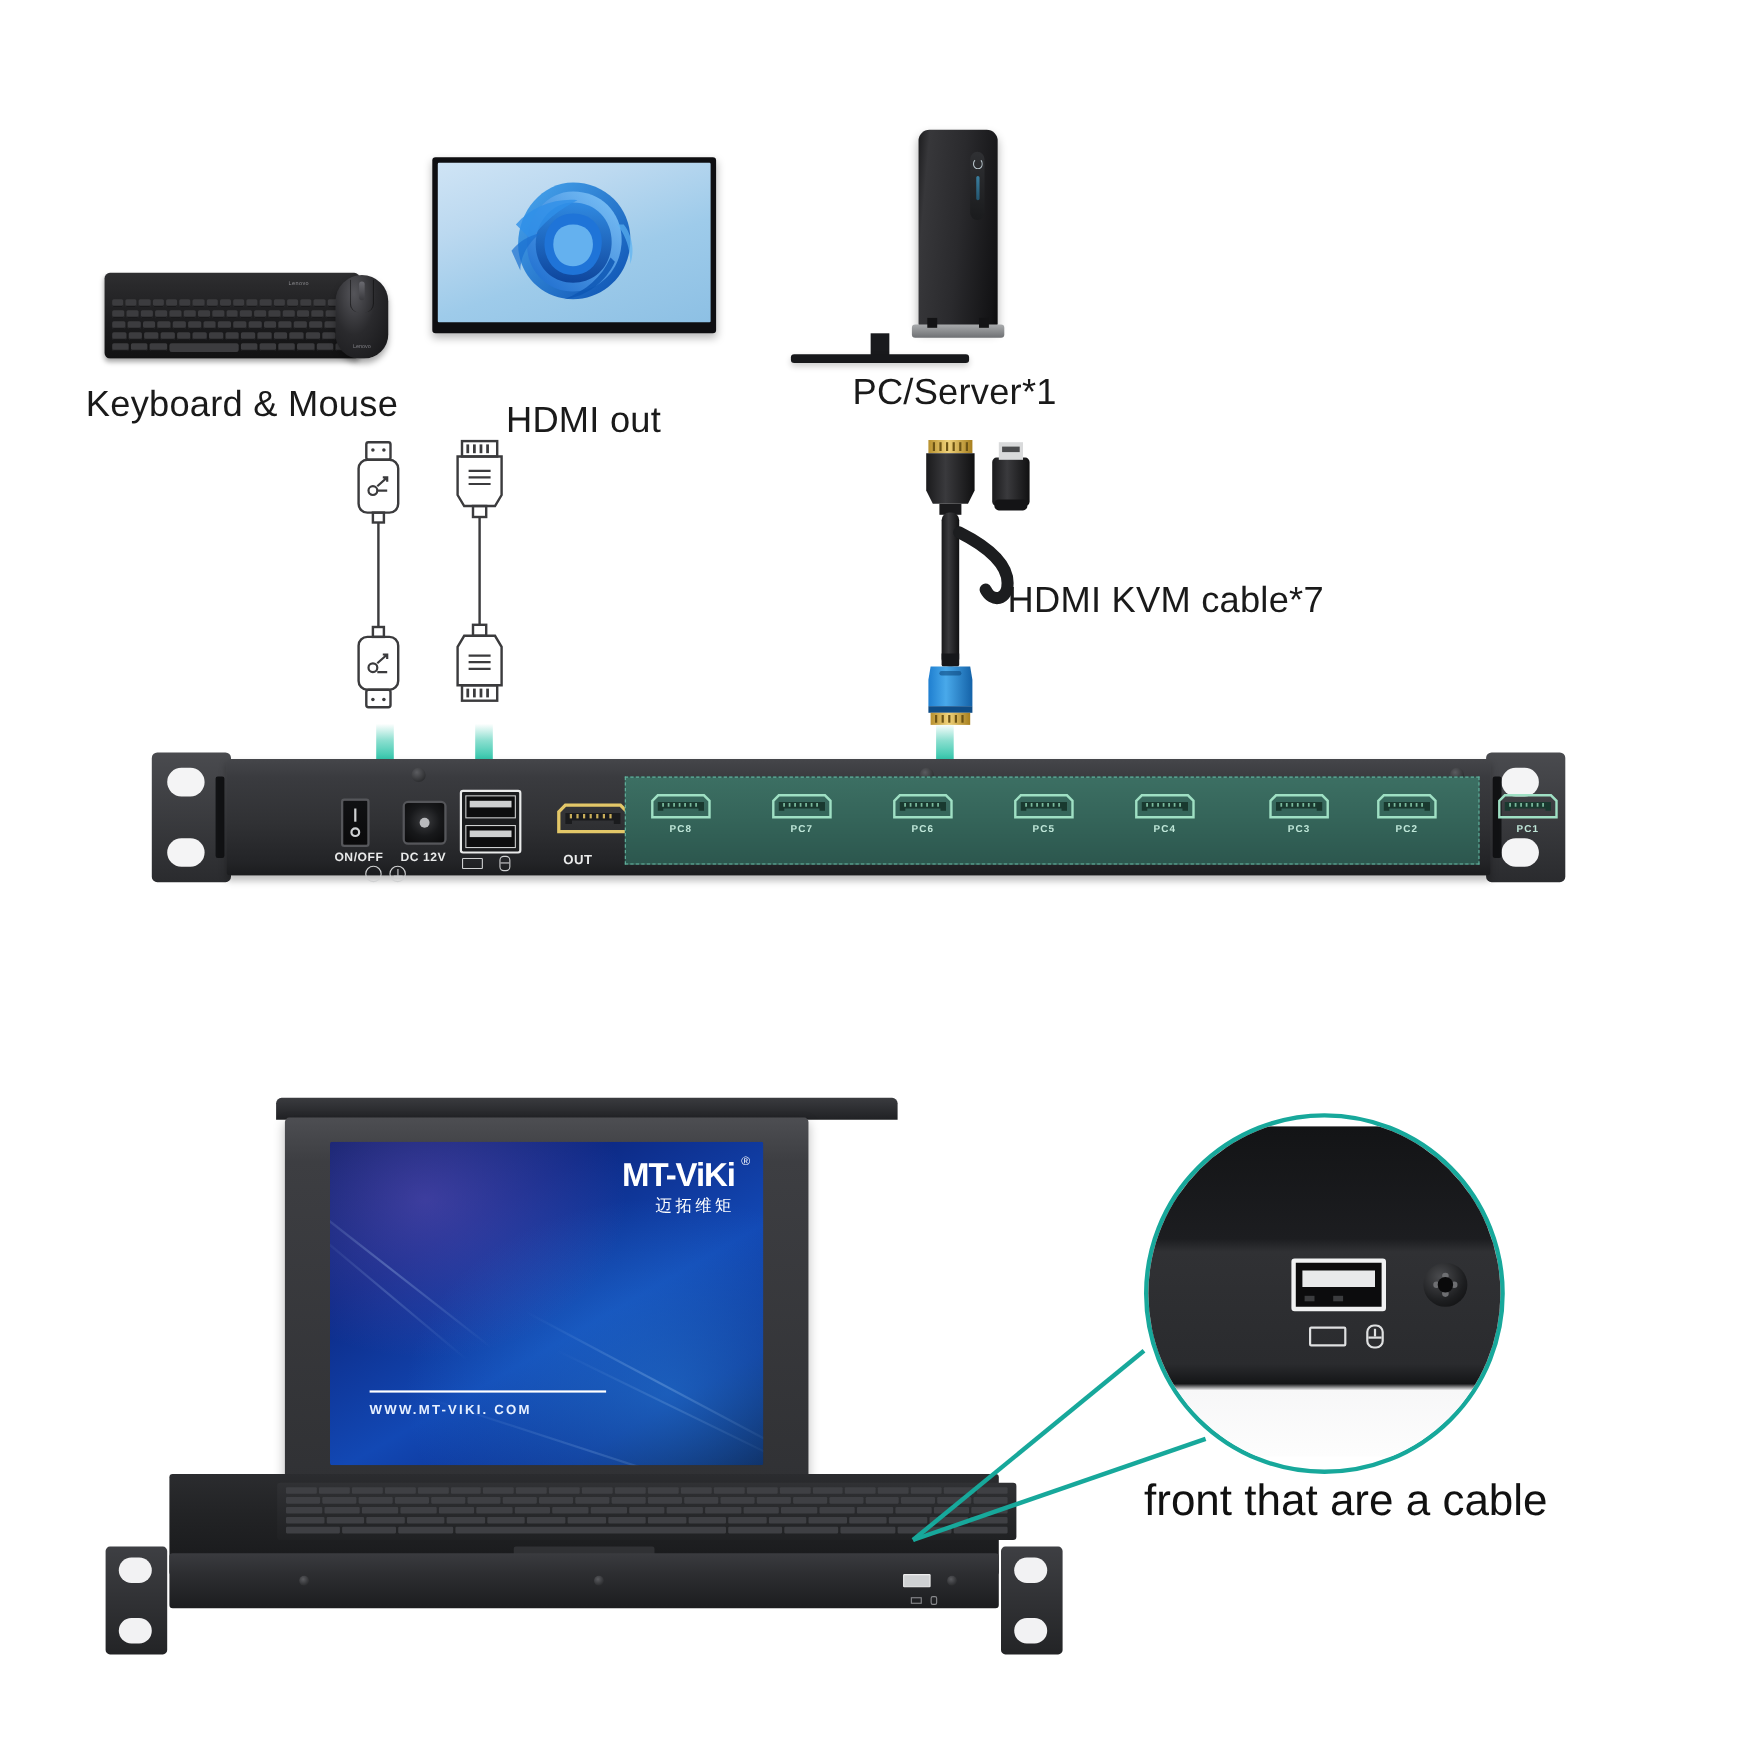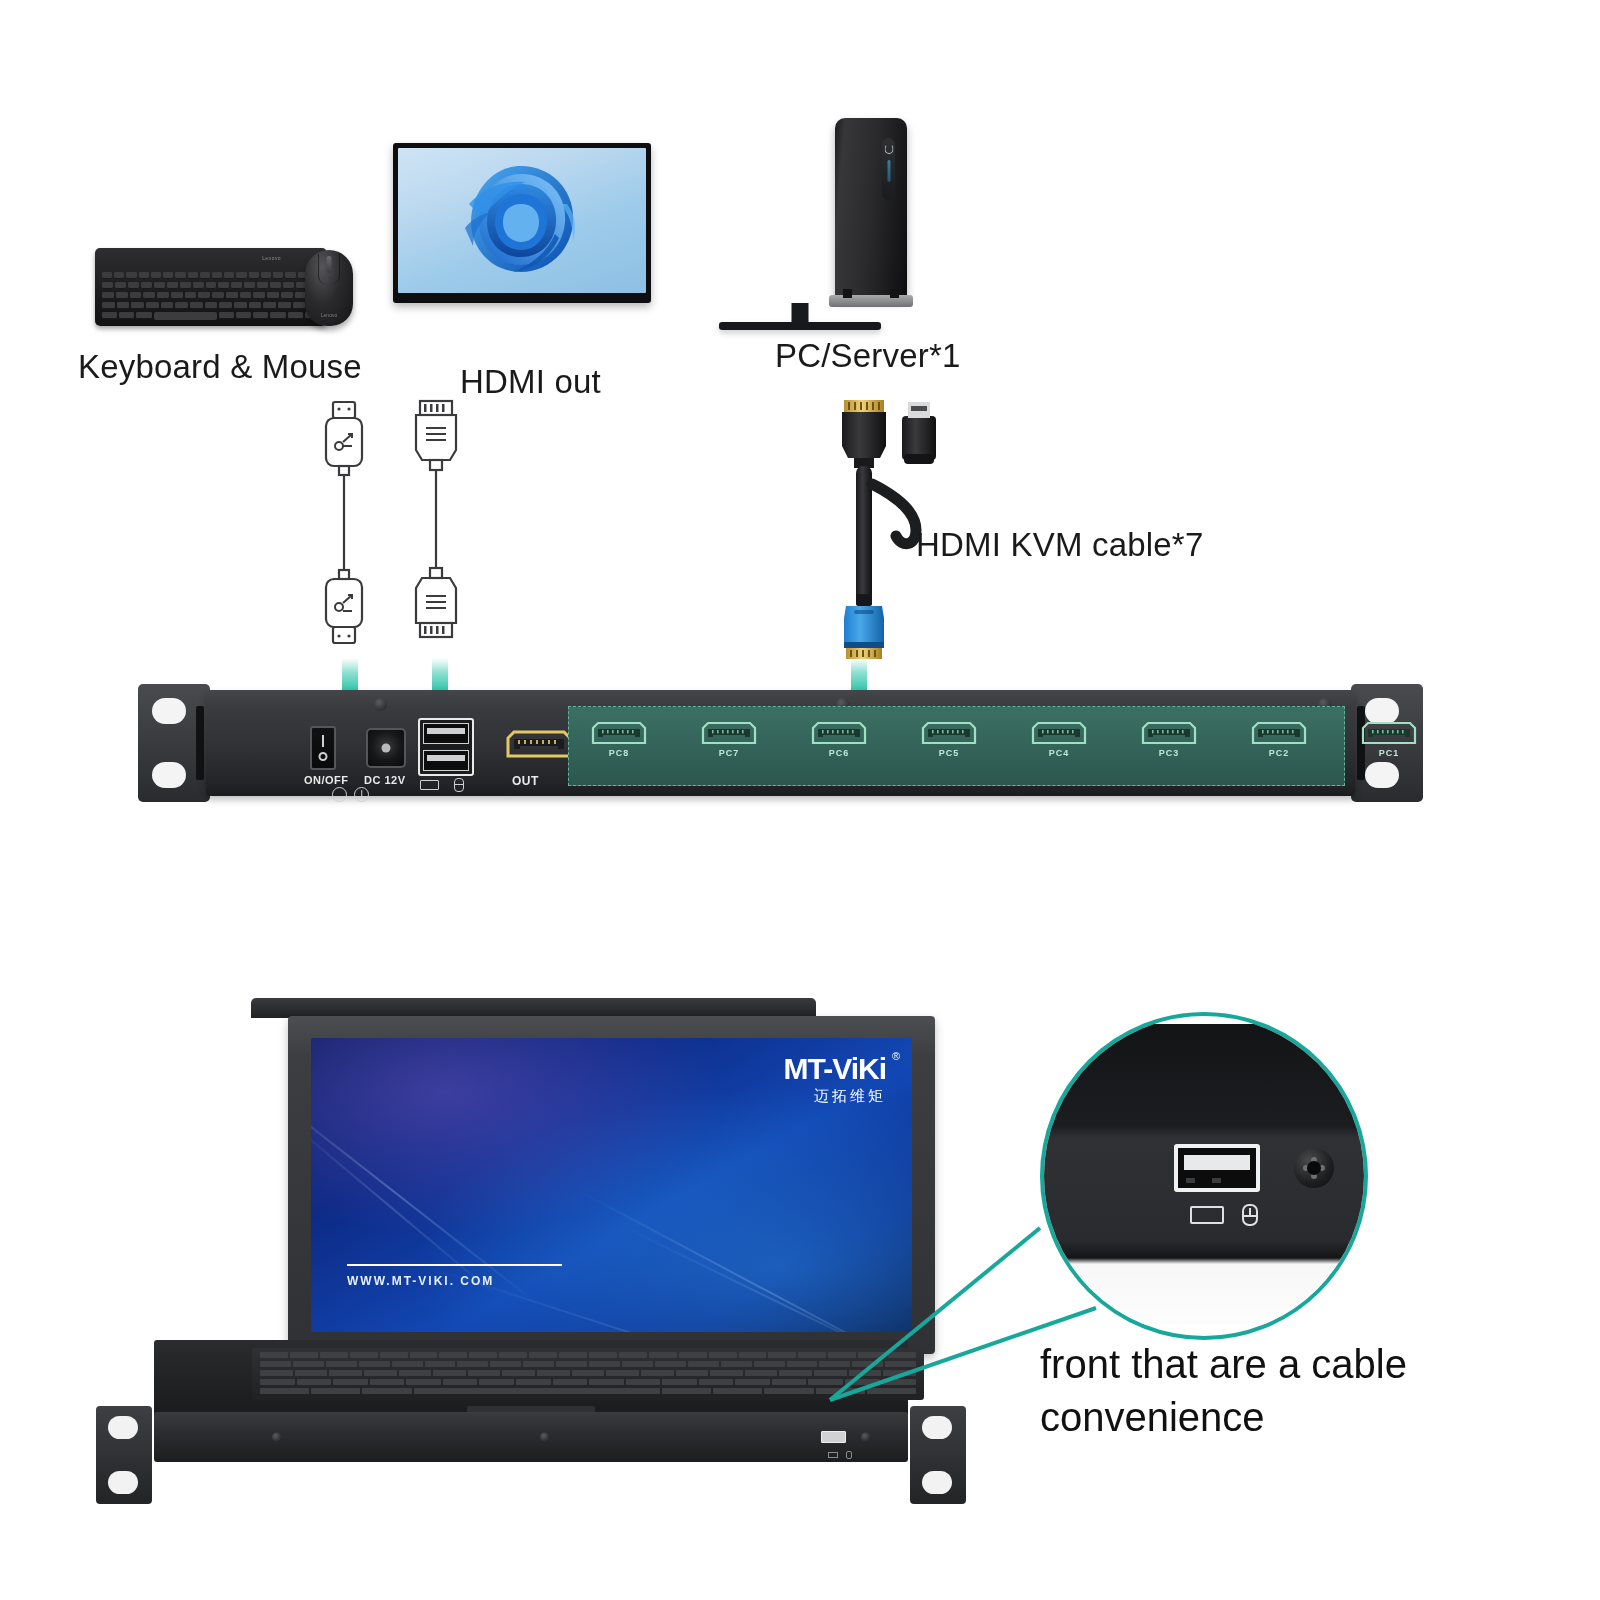--- a/index.html
+++ b/index.html
@@ -117,24 +117,24 @@
        background:linear-gradient(180deg,#3c6f63 0%,#35655a 45%,#2c574e 100%);
        border:1px dashed #63b39f;box-sizing:border-box;}
   .gport{position:absolute;top:14px;width:56px;}
   .gport .hp{width:56px;height:24px;}
   .gport .gl{text-align:center;color:#bfe6d8;font-size:9px;font-weight:bold;letter-spacing:1px;margin-top:3px;}
 
   
   .ledkvm{position:absolute;left:96px;top:990px;width:870px;height:470px;}
   .lid{position:absolute;left:155px;top:8px;width:565px;height:20px;
        background:linear-gradient(180deg,#3a3b3f,#202124);border-radius:5px 5px 0 0;}
-  .lidbody{position:absolute;left:163px;top:26px;width:647px;height:338px;
+  .lidbody{position:absolute;left:163px;top:26px;width:476px;height:338px;
        background:linear-gradient(180deg,#4d4e52 0%,#3d3e42 12%,#303134 100%);
-       border-radius:4px;padding:22px 23px;box-sizing:border-box;
-       box-shadow:0 4px 10px rgba(0,0,0,.25);margin-left:29px;}
+       border-radius:4px;padding:22px 41px;box-sizing:border-box;
+       box-shadow:0 4px 10px rgba(0,0,0,.25);}
   .lcd{width:100%;height:100%;position:relative;overflow:hidden;border-radius:2px;
        background:
          radial-gradient(ellipse at 22% 18%, rgba(120,90,200,.45) 0%, rgba(120,90,200,0) 42%),
          radial-gradient(ellipse at 78% 78%, rgba(40,130,220,.55) 0%, rgba(40,130,220,0) 55%),
          linear-gradient(150deg,#0a1d63 0%,#0d2a86 28%,#1248b4 58%,#0c2f8e 80%,#071640 100%);}
   .lcd .streak{position:absolute;background:linear-gradient(90deg,rgba(255,255,255,0),rgba(190,225,255,.55),rgba(255,255,255,0));
        height:2px;transform-origin:left center;}
   .mtv{position:absolute;right:26px;top:14px;text-align:right;}
   .mtv .m1{font-size:30px;font-weight:bold;color:#fff;letter-spacing:-1px;
        font-family:"Liberation Sans",sans-serif;position:relative;display:inline-block;}
@@ -596,21 +596,21 @@
                 <rect x="16" y="9" width="1.6" height="3.4"></rect>
                 <rect x="21" y="9" width="1.6" height="3.4"></rect>
                 <rect x="26" y="9" width="1.6" height="3.4"></rect>
                 <rect x="31" y="9" width="1.6" height="3.4"></rect>
                 <rect x="36" y="9" width="1.6" height="3.4"></rect>
                 <rect x="41" y="9" width="1.6" height="3.4"></rect>
               </g>
             </svg></div>
         <div class="gl">PC4</div>
       </div>
-      <div class="gport" style="left:572px;">
+      <div class="gport" style="left:584px;">
         <div class="hp"><svg width="56" height="24" viewBox="0 0 56 24">
               <path d="M2 7 L7 2 L49 2 L54 7 L54 22 L2 22 Z" fill="none" stroke="#9fe0c4" stroke-width="2.2"></path>
               <path d="M7 8 L49 8 L49 16 L44 16 L44 14 L12 14 L12 16 L7 16 Z" fill="#19392f"></path>
               <g fill="#7ab99c">
                 <rect x="11" y="9" width="1.6" height="3.4"></rect>
                 <rect x="16" y="9" width="1.6" height="3.4"></rect>
                 <rect x="21" y="9" width="1.6" height="3.4"></rect>
                 <rect x="26" y="9" width="1.6" height="3.4"></rect>
                 <rect x="31" y="9" width="1.6" height="3.4"></rect>
                 <rect x="36" y="9" width="1.6" height="3.4"></rect>
@@ -811,14 +811,13 @@
       <div class="co-usb"></div>
       <div class="co-screw"></div>
       <div class="ico-kb"></div>
       <div class="ico-ms"></div>
     </div>
   </div>
 </div>
 
 <div class="caption-block">
   <div class="cap-big" style="position:static;">front that are a cable</div>
-  <div class="cap-big" style="position:static;">convenience</div>
 </div>
 
 </body></html>

